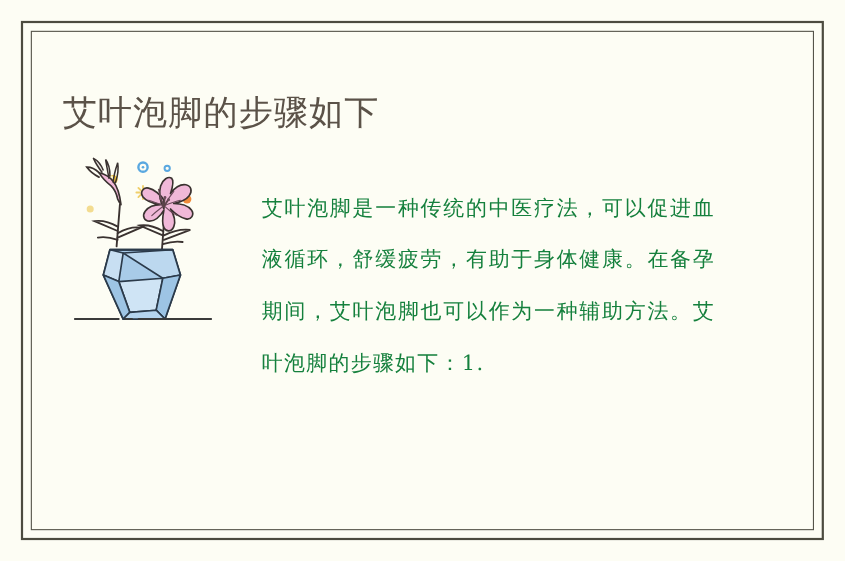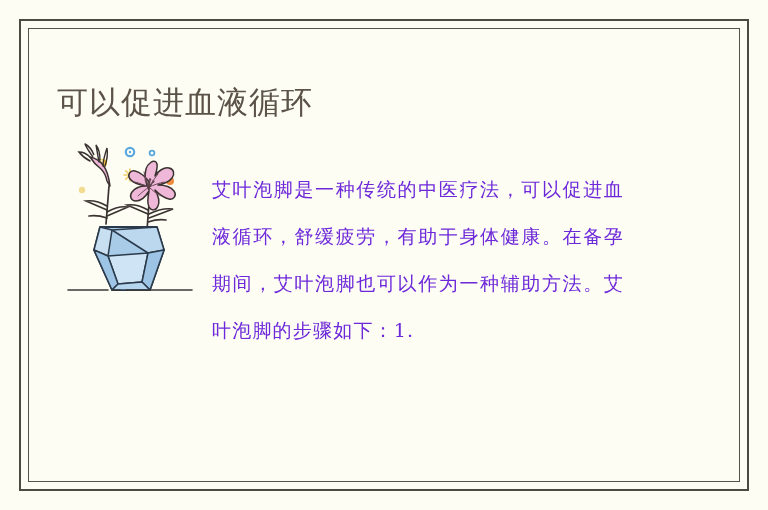--- a/index.html
+++ b/index.html
@@ -68,41 +68,41 @@
   }
   .illustration svg {
     display: block;
     width: 150px;
     height: 180px;
   }
 
   
   .body-text {
     position: absolute;
-    left: 212px;
+    left: 238px;
     top: 166px;
     width: 412px;
     font-family: "DejaVu Serif", "Liberation Serif", serif;
     font-size: 19px;
     line-height: 47px;
-    color: #6d28d9;
+    color: #15803d;
     letter-spacing: 1.2px;
     text-align: justify;
     word-break: break-all;
   }
 </style>
 </head>
 <body>
 
 <div class="page">
 
   <div class="frame-outer"></div>
   <div class="frame-inner"></div>
 
-  <h1 class="title">可以促进血液循环</h1>
+  <h1 class="title">艾叶泡脚的步骤如下</h1>
 
   <div class="illustration">
     <svg viewBox="0 0 150 180" xmlns="http://www.w3.org/2000/svg">
 
       <g>
         <circle cx="70" cy="14" r="4.2" fill="none" stroke="#5aa8e0" stroke-width="2.2"></circle>
         <circle cx="70" cy="14" r="1.2" fill="#5aa8e0"></circle>
         <circle cx="92" cy="15" r="2.4" fill="none" stroke="#5aa8e0" stroke-width="1.8"></circle>
         <circle cx="43" cy="25" r="4" fill="#f2c53d"></circle>
         <circle cx="41.5" cy="23.5" r="1.6" fill="#fdf3c8"></circle>

